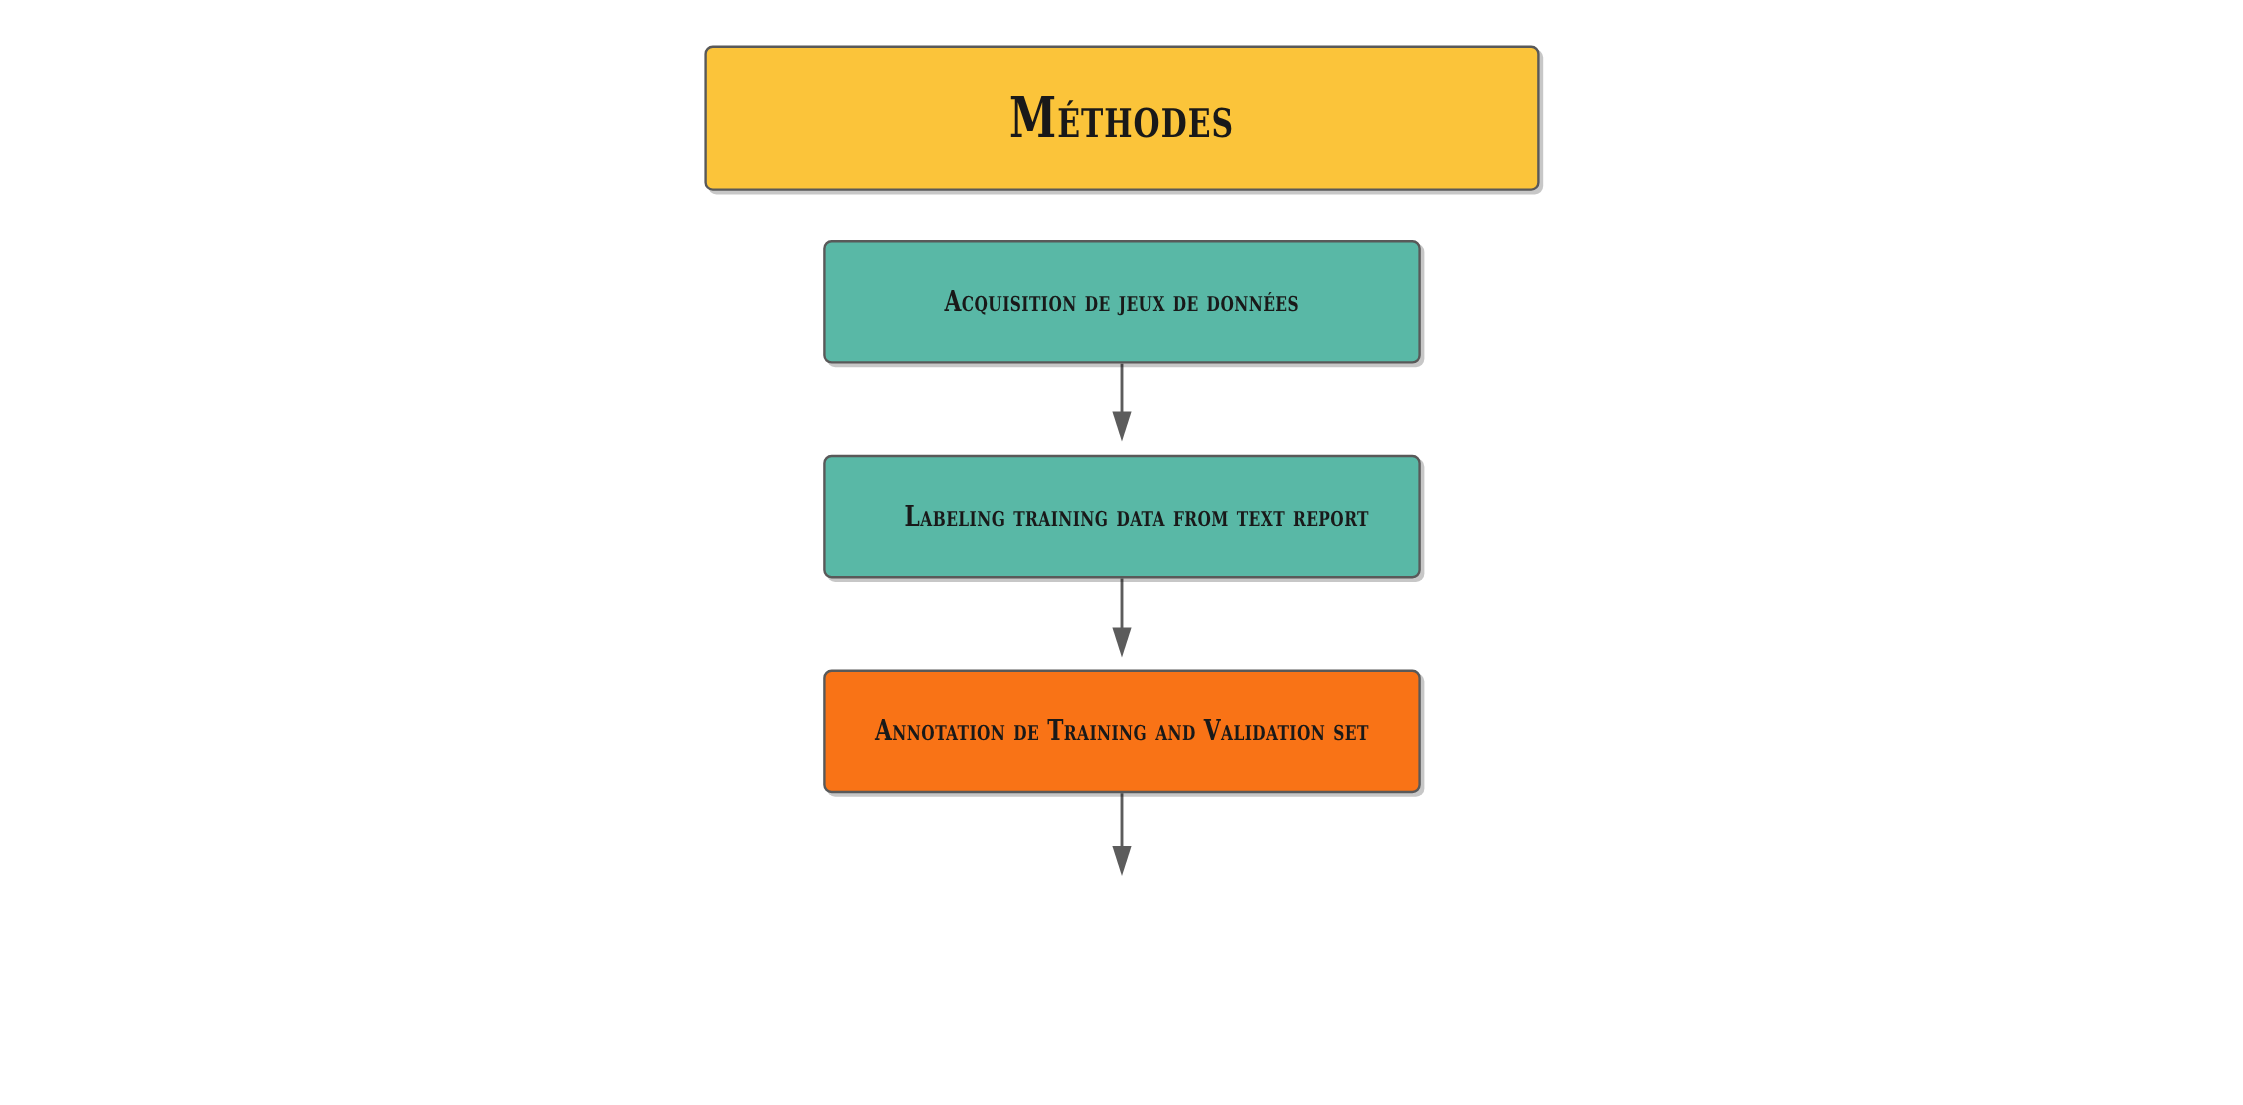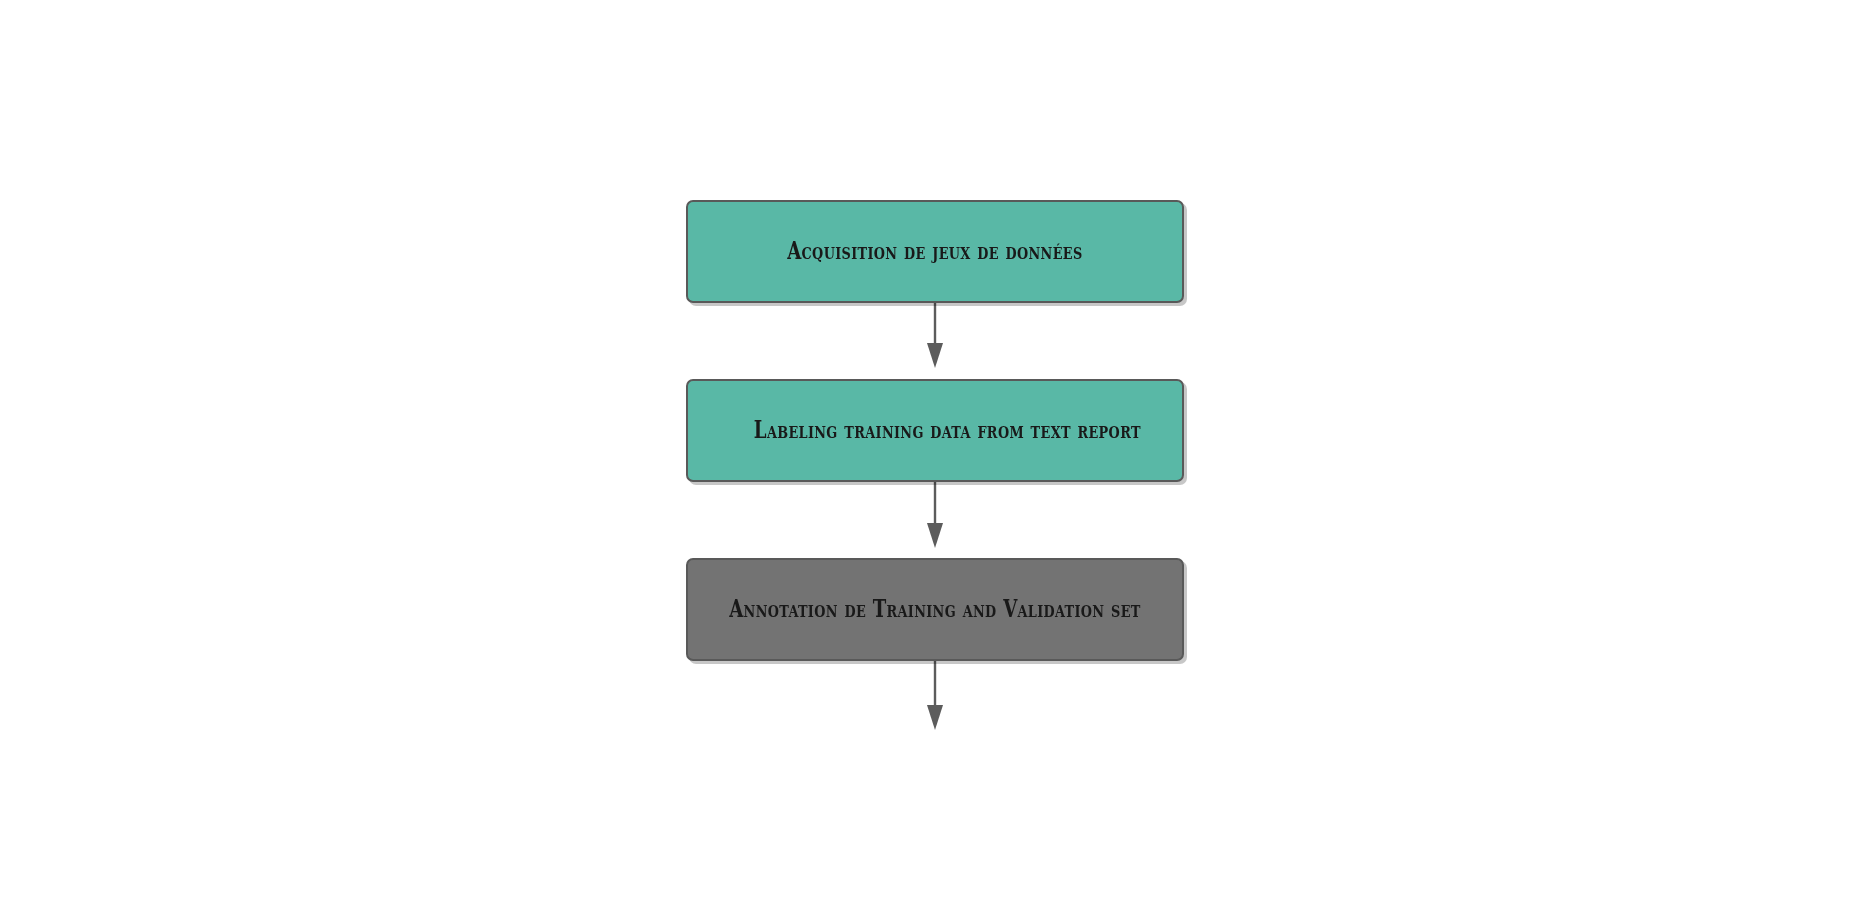--- a/index.html
+++ b/index.html
@@ -115,27 +115,30 @@
       <line class="edge-line" x1="935" y1="482" x2="935" y2="526" style="stroke: rgb(92, 92, 92);"></line>
       <polygon class="edge-head" points="935,548 927,523 943,523" style="fill: rgb(92, 92, 92);"></polygon>
     </g>
 
     <g>
       <line class="edge-line" x1="935" y1="661" x2="935" y2="707" style="stroke: rgb(92, 92, 92);"></line>
       <polygon class="edge-head" points="935,730 927,705 943,705" style="fill: rgb(92, 92, 92);"></polygon>
     </g>
   </svg>
 
+  <div class="node node-title" id="node-title" style="background: rgb(251, 196, 58); border-color: rgb(89, 89, 89);">
+    <span class="node-label" style="color: rgb(25, 25, 25);">Méthodes</span>
+  </div>
 
   <div class="node node-process" id="node-1" style="background: rgb(89, 184, 166); border-color: rgb(89, 89, 89);">
     <span class="node-label" style="color: rgb(25, 25, 25);">Acquisition de jeux de données</span>
   </div>
 
   <div class="node node-process" id="node-2" style="background: rgb(89, 184, 166); border-color: rgb(89, 89, 89); padding-left: 24px;">
     <span class="node-label" style="color: rgb(25, 25, 25);">Labeling training data from text report</span>
   </div>
 
-  <div class="node node-process" id="node-3" style="background: #737373; border-color: rgb(89, 89, 89);">
+  <div class="node node-process" id="node-3" style="background: #f97316; border-color: rgb(89, 89, 89);">
     <span class="node-label" style="color: rgb(25, 25, 25);">Annotation de Training and Validation set</span>
   </div>
 
 
 </div>
 
 </body></html>

